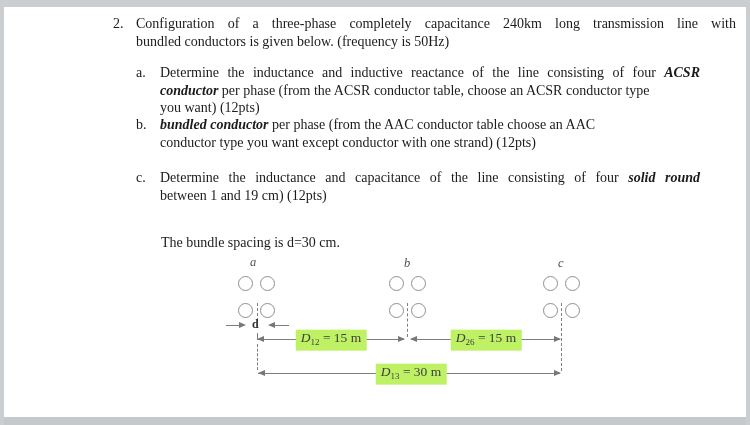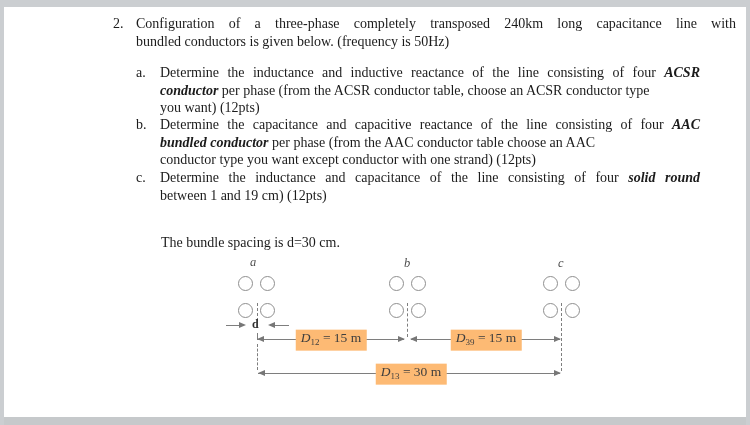--- a/index.html
+++ b/index.html
@@ -34,53 +34,52 @@
     border:1.5px solid #8f8f8f;background:#fff;box-sizing:border-box;
   }
   .dashv{position:absolute;width:0;border-left:1px dashed #7e7e7e;}
   .hline{position:absolute;height:0;border-top:1px solid #7e7e7e;}
   .vtick{position:absolute;width:0;border-left:1px solid #7e7e7e;}
   .ah{position:absolute;width:0;height:0;border-top:3.5px solid transparent;border-bottom:3.5px solid transparent;}
   .ah.l{border-right:7px solid #777;}
   .ah.r{border-left:7px solid #777;}
   .dimlab{
     position:absolute;transform:translate(-50%,-50%);
-    background:#fdba74;padding:0 5px;font-size:13.5px;color:#3e3e3e;white-space:nowrap;line-height:15px;
+    background:#bef264;padding:0 5px;font-size:13.5px;color:#3e3e3e;white-space:nowrap;line-height:15px;
   }
   .dimlab .dsym{font-style:italic;}
   .dimlab sub{font-size:9px;}
   .dlab{position:absolute;font-weight:bold;font-size:12px;color:#2e2e2e;line-height:12px;}
 </style>
 </head>
 <body>
 
 <div class="frame top"></div>
 <div class="frame bottom"></div>
 <div class="frame left"></div>
 <div class="frame right"></div>
 
 <div class="txt hnum">2.</div>
 <div class="txt hlines">
-  <div class="jline">Configuration of a three-phase completely transposed 240km long capacitance line with</div>
+  <div class="jline">Configuration of a three-phase completely capacitance 240km long transmission line with</div>
   <div>bundled conductors is given below. (frequency is 50Hz)</div>
 </div>
 
 <div class="item" style="top:64px;">
   <span class="ilabel">a.</span>
   <div class="txt ilines" style="position:relative;">
     <div class="jline"><span>Determine the inductance and inductive reactance of the line consisting of four </span><span class="bi">ACSR</span></div>
     <div><span class="bi">conductor</span><span> per phase (from the ACSR conductor table, choose an ACSR conductor type</span></div>
     <div><span>you want) (12pts)</span></div>
   </div>
 </div>
 
 <div class="item" style="top:116px;">
   <span class="ilabel">b.</span>
   <div class="txt ilines" style="position:relative;">
-    <div class="jline"><span>Determine the capacitance and capacitive reactance of the line consisting of four </span><span class="bi">AAC</span></div>
     <div><span class="bi">bundled conductor</span><span> per phase (from the AAC conductor table choose an AAC</span></div>
     <div><span>conductor type you want except conductor with one strand) (12pts)</span></div>
   </div>
 </div>
 
 <div class="item" style="top:169px;">
   <span class="ilabel">c.</span>
   <div class="txt ilines" style="position:relative;">
     <div class="jline"><span>Determine the inductance and capacitance of the line consisting of four </span><span class="bi">solid round</span></div>
     <div><span>between 1 and 19 cm) (12pts)</span></div>
@@ -123,20 +122,20 @@
 
   <div class="vtick" style="left:257px;top:333px;height:7px;"></div>
   <div class="hline" style="left:258px;top:339px;width:146px;"></div>
   <div class="ah l" style="left:257px;top:336px;"></div>
   <div class="ah r" style="left:398px;top:336px;"></div>
   <div class="dimlab" style="left:331px;top:340px;"><span class="dsym">D</span><sub>12</sub> <span>= 15 m</span></div>
 
   <div class="hline" style="left:411px;top:339px;width:149px;"></div>
   <div class="ah l" style="left:410px;top:336px;"></div>
   <div class="ah r" style="left:554px;top:336px;"></div>
-  <div class="dimlab" style="left:486px;top:340px;"><span class="dsym">D</span><sub>39</sub> <span>= 15 m</span></div>
+  <div class="dimlab" style="left:486px;top:340px;"><span class="dsym">D</span><sub>26</sub> <span>= 15 m</span></div>
 
   <div class="hline" style="left:258px;top:373px;width:302px;"></div>
   <div class="ah l" style="left:258px;top:370px;"></div>
   <div class="ah r" style="left:554px;top:370px;"></div>
   <div class="dimlab" style="left:411px;top:374px;"><span class="dsym">D</span><sub>13</sub> <span>= 30 m</span></div>
 
 </div>
 
 </body></html>

